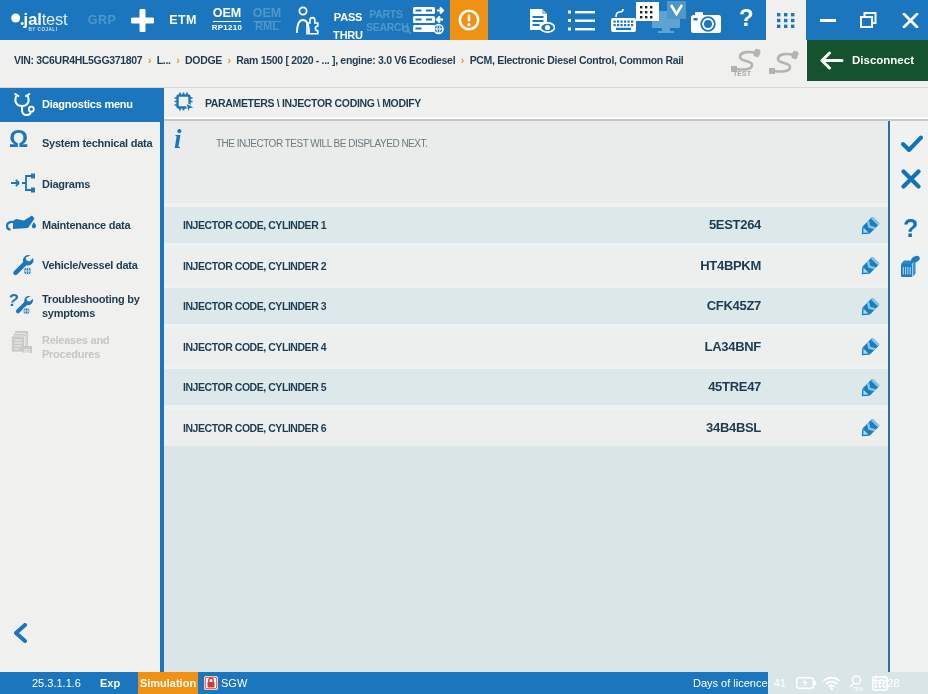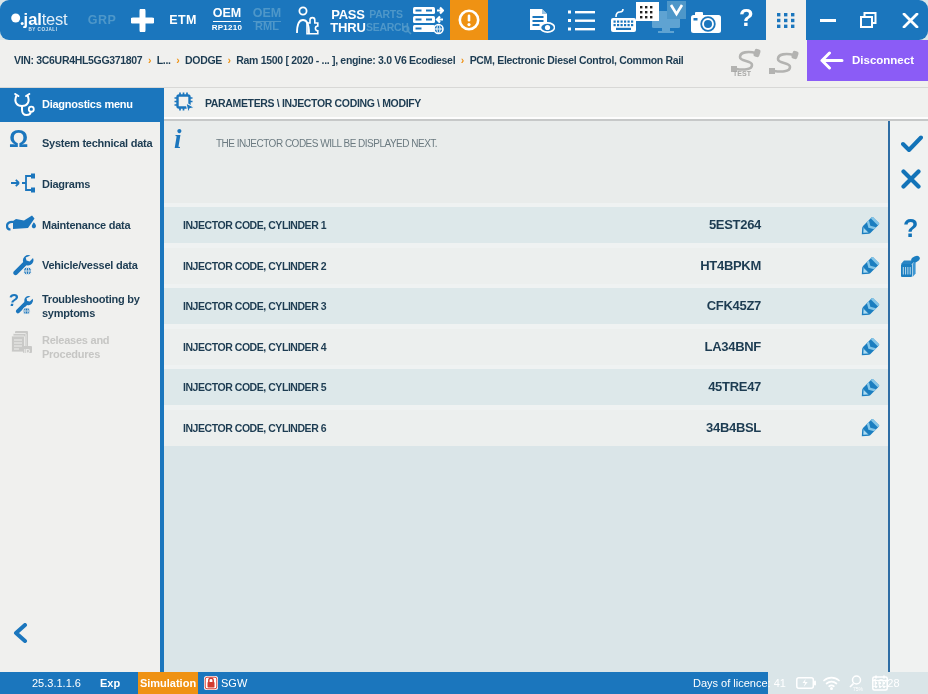--- a/index.html
+++ b/index.html
@@ -1,27 +1,27 @@
 <!DOCTYPE html>
 <html><head>
 <meta charset="utf-8">
 <style>
 * { margin:0; padding:0; box-sizing:border-box; }
 html,body { width:928px; height:694px; overflow:hidden; }
 body { font-family:"Liberation Sans", sans-serif; position:relative; background:#dae5e8; }
 .abs { position:absolute; }
 
-#topbar { position:absolute; left:0; top:0; width:928px; height:40px; background:#1b76bd;border-radius:9px; }
+#topbar { position:absolute; left:0; top:0; width:928px; height:40px; background:#1b76bd; }
 .tb { position:absolute; color:#fff; font-weight:bold; text-align:center; white-space:nowrap; }
 .mut { color:#4e97c9 !important; }
 
 #crumb { position:absolute; left:0; top:40px; width:928px; height:48px; background:#f0f0ee; border-bottom:1px solid #d8d8d6; }
 #crumbtext { position:absolute; left:14px; top:0; height:41px; line-height:41px; font-size:10.5px; letter-spacing:-0.32px; font-weight:bold; color:#1d3c52; white-space:nowrap; }
 .sep { color:#ef9213; font-weight:bold; padding:0 3px; }
-#disconnect { position:absolute; left:807px; top:0px; width:121px; height:41px; background:#8b5cf6; color:#fff; }
+#disconnect { position:absolute; left:807px; top:0px; width:121px; height:41px; background:#14532d; color:#fff; }
 #disconnect .dtx { position:absolute; left:45px; top:0; height:41px; line-height:41px; font-size:11.5px; font-weight:bold; }
 
 #sidebar { position:absolute; left:0; top:88px; width:161px; height:584px; background:#f0f0ee; }
 .mi { position:absolute; left:0; width:161px; height:40px; }
 .mtx { position:absolute; left:42px; font-size:11px; letter-spacing:-0.25px; font-weight:bold; color:#1d3c52; line-height:13.5px; }
 .mic { position:absolute; left:10px; }
 #misel { position:absolute; left:0; top:0; width:161px; height:34px; background:#1b76bd; }
 #vline { position:absolute; left:160px; top:88px; width:3.5px; height:584px; background:#1b76bd; }
 
 #chead { position:absolute; left:164px; top:88px; width:890px; height:29px; background:#f0f1ef; }
@@ -60,21 +60,21 @@
     </svg>
   <div class="tb" style="left:166px;width:34px;top:13px;font-size:12.5px;letter-spacing:0.3px">ETM</div>
   <div class="tb" style="left:205px;width:44px;top:7px;font-size:12.5px;line-height:13px"><span style="border-bottom:1.5px solid #fff;padding-bottom:0.5px">OEM</span><br><span style="font-size:8px;letter-spacing:0.3px">RP1210</span></div>
   <div class="tb mut" style="left:246px;width:42px;top:7px;font-size:12.5px;line-height:13px"><span style="border-bottom:1.5px solid #4e97c9;padding-bottom:0.5px">OEM</span><br><span style="font-size:11px">RML</span></div>
 
   <svg class="abs" style="left:295px;top:6px" width="26" height="29" viewBox="0 0 26 29">
     <circle cx="8" cy="5" r="3.6" fill="none" stroke="#fff" stroke-width="1.8"></circle>
     <path d="M2 27 c0-9 2-13 6-13 c4 0 6 4 6 13" fill="none" stroke="#fff" stroke-width="1.8"></path>
     <path d="M12 17 h3 v-3 a2.4 2.4 0 0 1 4.8 0 v3 h3 v3 a2.4 2.4 0 0 0 0 4.8 v3 h-10.8 z" fill="none" stroke="#fff" stroke-width="1.6"></path>
   </svg>
-  <div class="tb" style="left:330px;width:36px;top:8px;font-size:13px;line-height:13px;letter-spacing:-0.2px">PASS<br>THRU</div>
+  <div class="tb" style="left:330px;width:36px;top:8px;font-size:11px;line-height:18px;letter-spacing:-0.2px">PASS<br>THRU</div>
   <div class="tb mut" style="left:366px;width:40px;top:8px;font-size:10.5px;line-height:12.5px;letter-spacing:-0.3px">PARTS<br>SEARCH<svg style="position:absolute;right:-6px;bottom:-2px" width="10" height="10" viewBox="0 0 10 10">
         <circle cx="4" cy="4" r="2.8" fill="none" stroke="#4e97c9" stroke-width="1.4"></circle>
         <path d="M6 6 L9 9" stroke="#4e97c9" stroke-width="1.6"></path>
       </svg></div>
 
   <svg class="abs" style="left:412px;top:6px" width="32" height="29" viewBox="0 0 32 29">
     <rect x="1" y="1" width="22" height="7" rx="1.5" fill="#fff"></rect>
     <rect x="1" y="10" width="22" height="7" rx="1.5" fill="#fff"></rect>
     <rect x="1" y="19" width="22" height="7" rx="1.5" fill="#fff"></rect>
     <rect x="3.5" y="3.5" width="6" height="2" fill="#1b76bd"></rect>
@@ -287,21 +287,21 @@
       <path d="M3.5 6 H0.5 M3.5 9.5 H0.5 M3.5 13 H0.5"></path>
       <path d="M15.5 6 H18.5 M15.5 9.5 H18.5"></path>
     </g>
     <path d="M12 11 l8.5 4.6 l-4.6 1.2 l-1.7 4 z" fill="#1b76bd" stroke="#f0f1ef" stroke-width="1.1"></path>
   </svg>
   <div class="abs" style="left:41px;top:9px;font-size:10.5px;letter-spacing:-0.35px;font-weight:bold;color:#1d3c52">PARAMETERS \ INJECTOR CODING \ MODIFY</div>
 </div>
 <div id="cheadline"></div>
 <div id="info">
   <div class="abs" style="left:10px;top:3px;width:24px;font-family:'Liberation Serif',serif;font-style:italic;font-weight:bold;font-size:27px;color:#1b76bd">i</div>
-  <div class="abs" style="left:52px;top:17px;font-size:10px;color:#6b7a80;letter-spacing:-0.5px">THE INJECTOR CODES WILL BE DISPLAYED NEXT.</div>
+  <div class="abs" style="left:52px;top:17px;font-size:10px;color:#6b7a80;letter-spacing:-0.5px">THE INJECTOR TEST WILL BE DISPLAYED NEXT.</div>
 </div>
 
 <div id="rows">
   <div class="row r1" style="top:4px">
       <div class="rl">INJECTOR CODE, CYLINDER 1</div>
       <div class="rv">5EST264</div>
       <svg class="rp" width="22" height="22" viewBox="0 0 22 22">
         <g transform="rotate(45 11 11)">
           <rect x="6" y="1.2" width="10.2" height="14.3" rx="1" fill="#1b7ec0"></rect>
           <rect x="6" y="1.2" width="10.2" height="2.4" rx="1" fill="#85c6e8"></rect>

